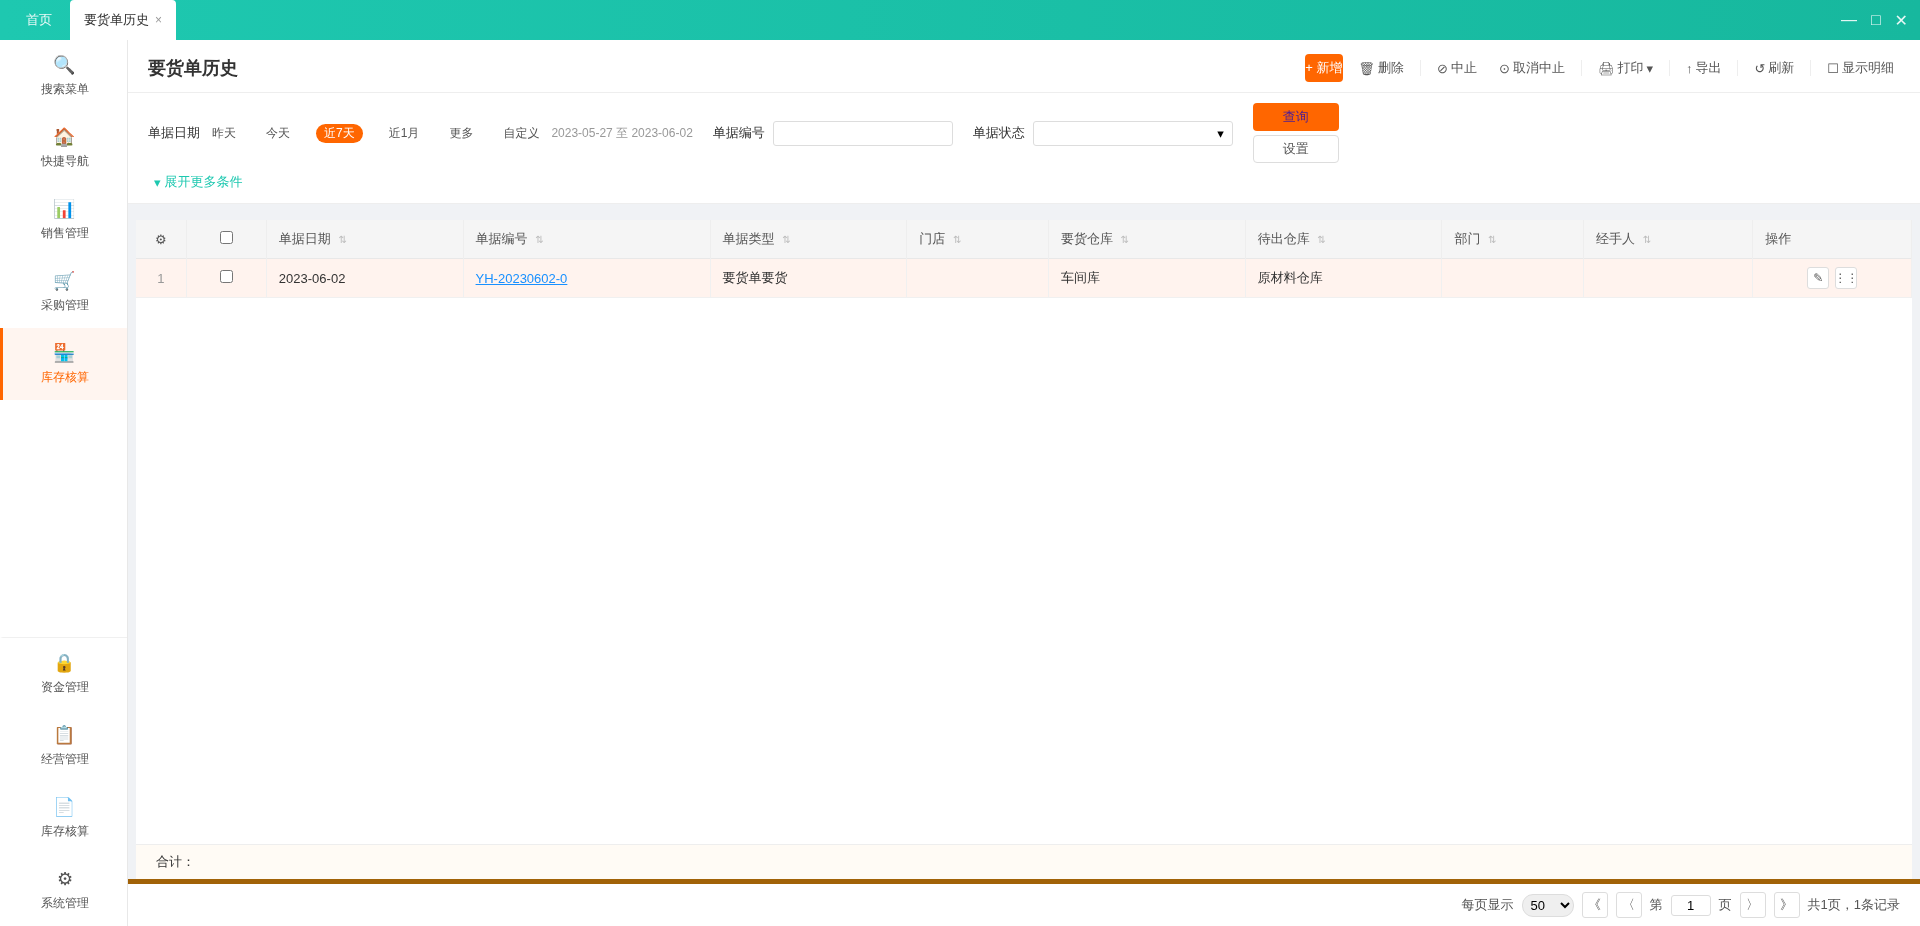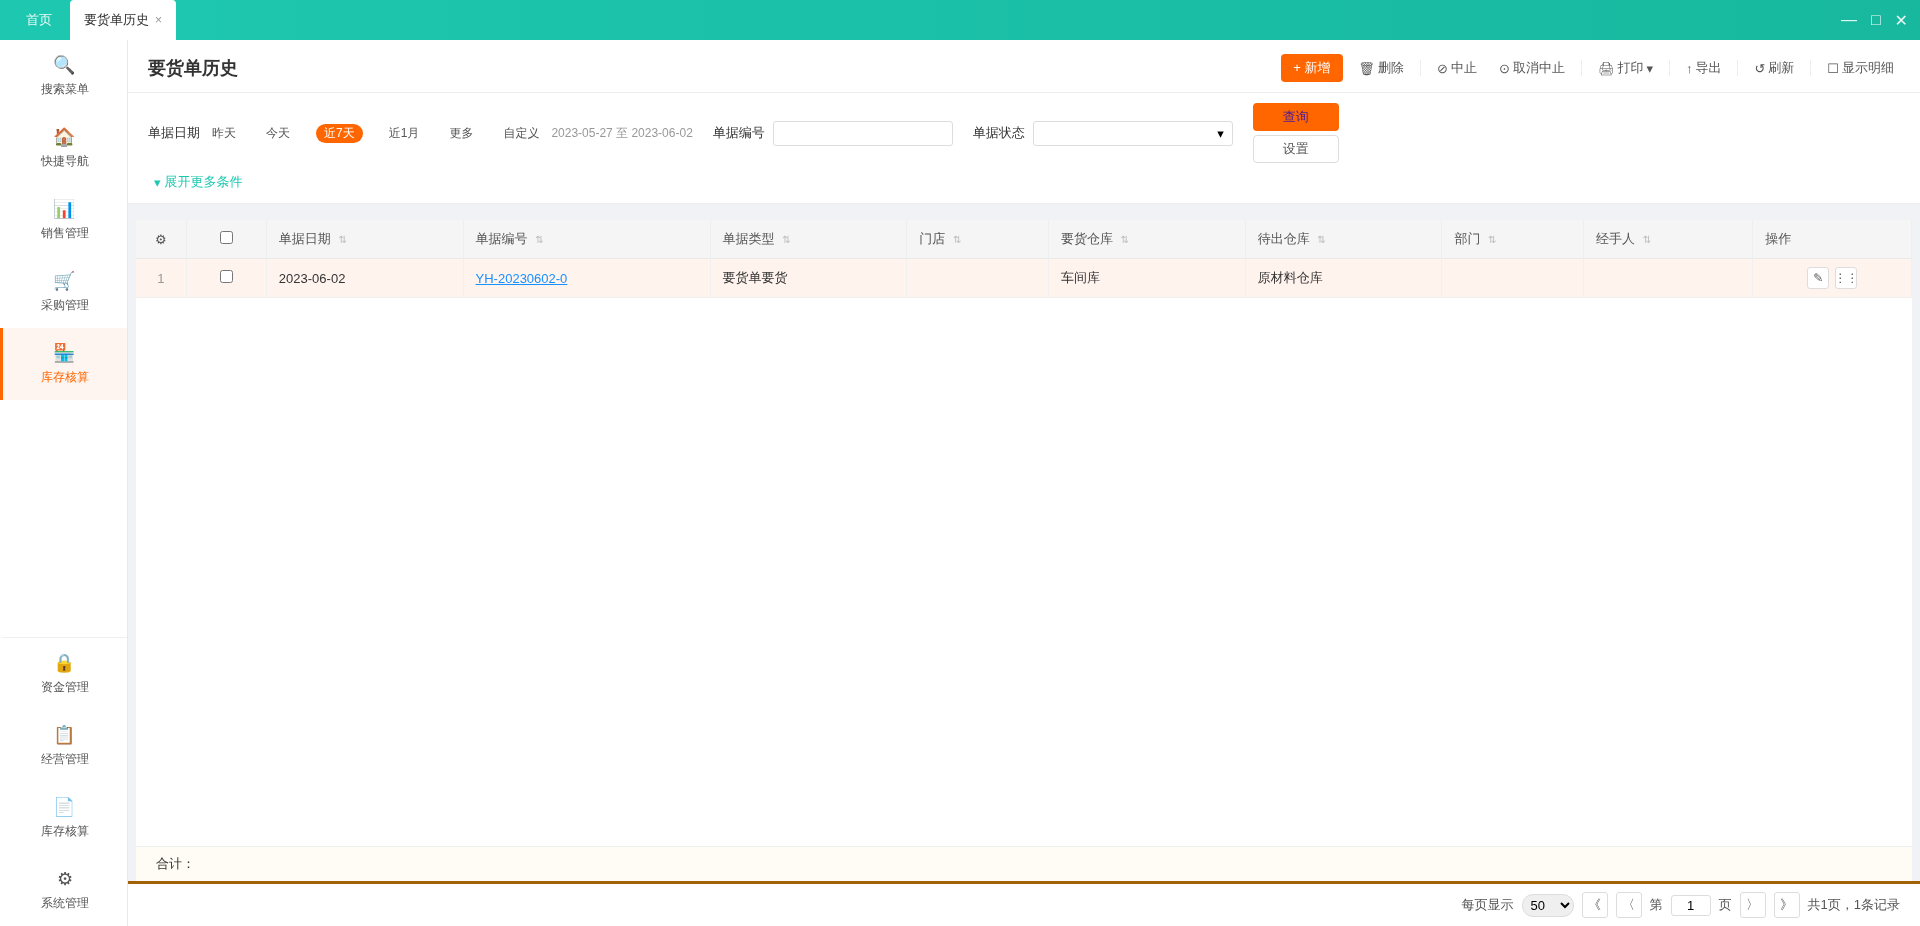--- a/index.html
+++ b/index.html
@@ -130,21 +130,21 @@
       gap: 3px;
       font-size: 13px;
       color: #555;
       cursor: pointer;
       padding: 4px 6px;
       border-radius: 3px;
     }
     .toolbar-btn.primary {
       background: #ff6600;
       color: white;
-      padding: 5px 12px;
+      padding: 5px 0;
       border-radius: 4px;
     }
 
     
     .filter-area {
       background: white;
       padding: 10px 20px;
       display: flex;
       flex-direction: column;
       gap: 8px;
@@ -302,21 +302,21 @@
       display: flex;
       align-items: center;
       font-size: 13px;
       color: #333;
       flex-shrink: 0;
     }
 
     
     .pagination-bar {
       background: white;
-      border-top: 3px solid #a16207;
+      border-top: 5px solid #a16207;
       padding: 8px 20px;
       display: flex;
       align-items: center;
       justify-content: flex-end;
       gap: 8px;
       font-size: 13px;
       color: #555;
       flex-shrink: 0;
     }
     .pagination-bar .page-size-select {

